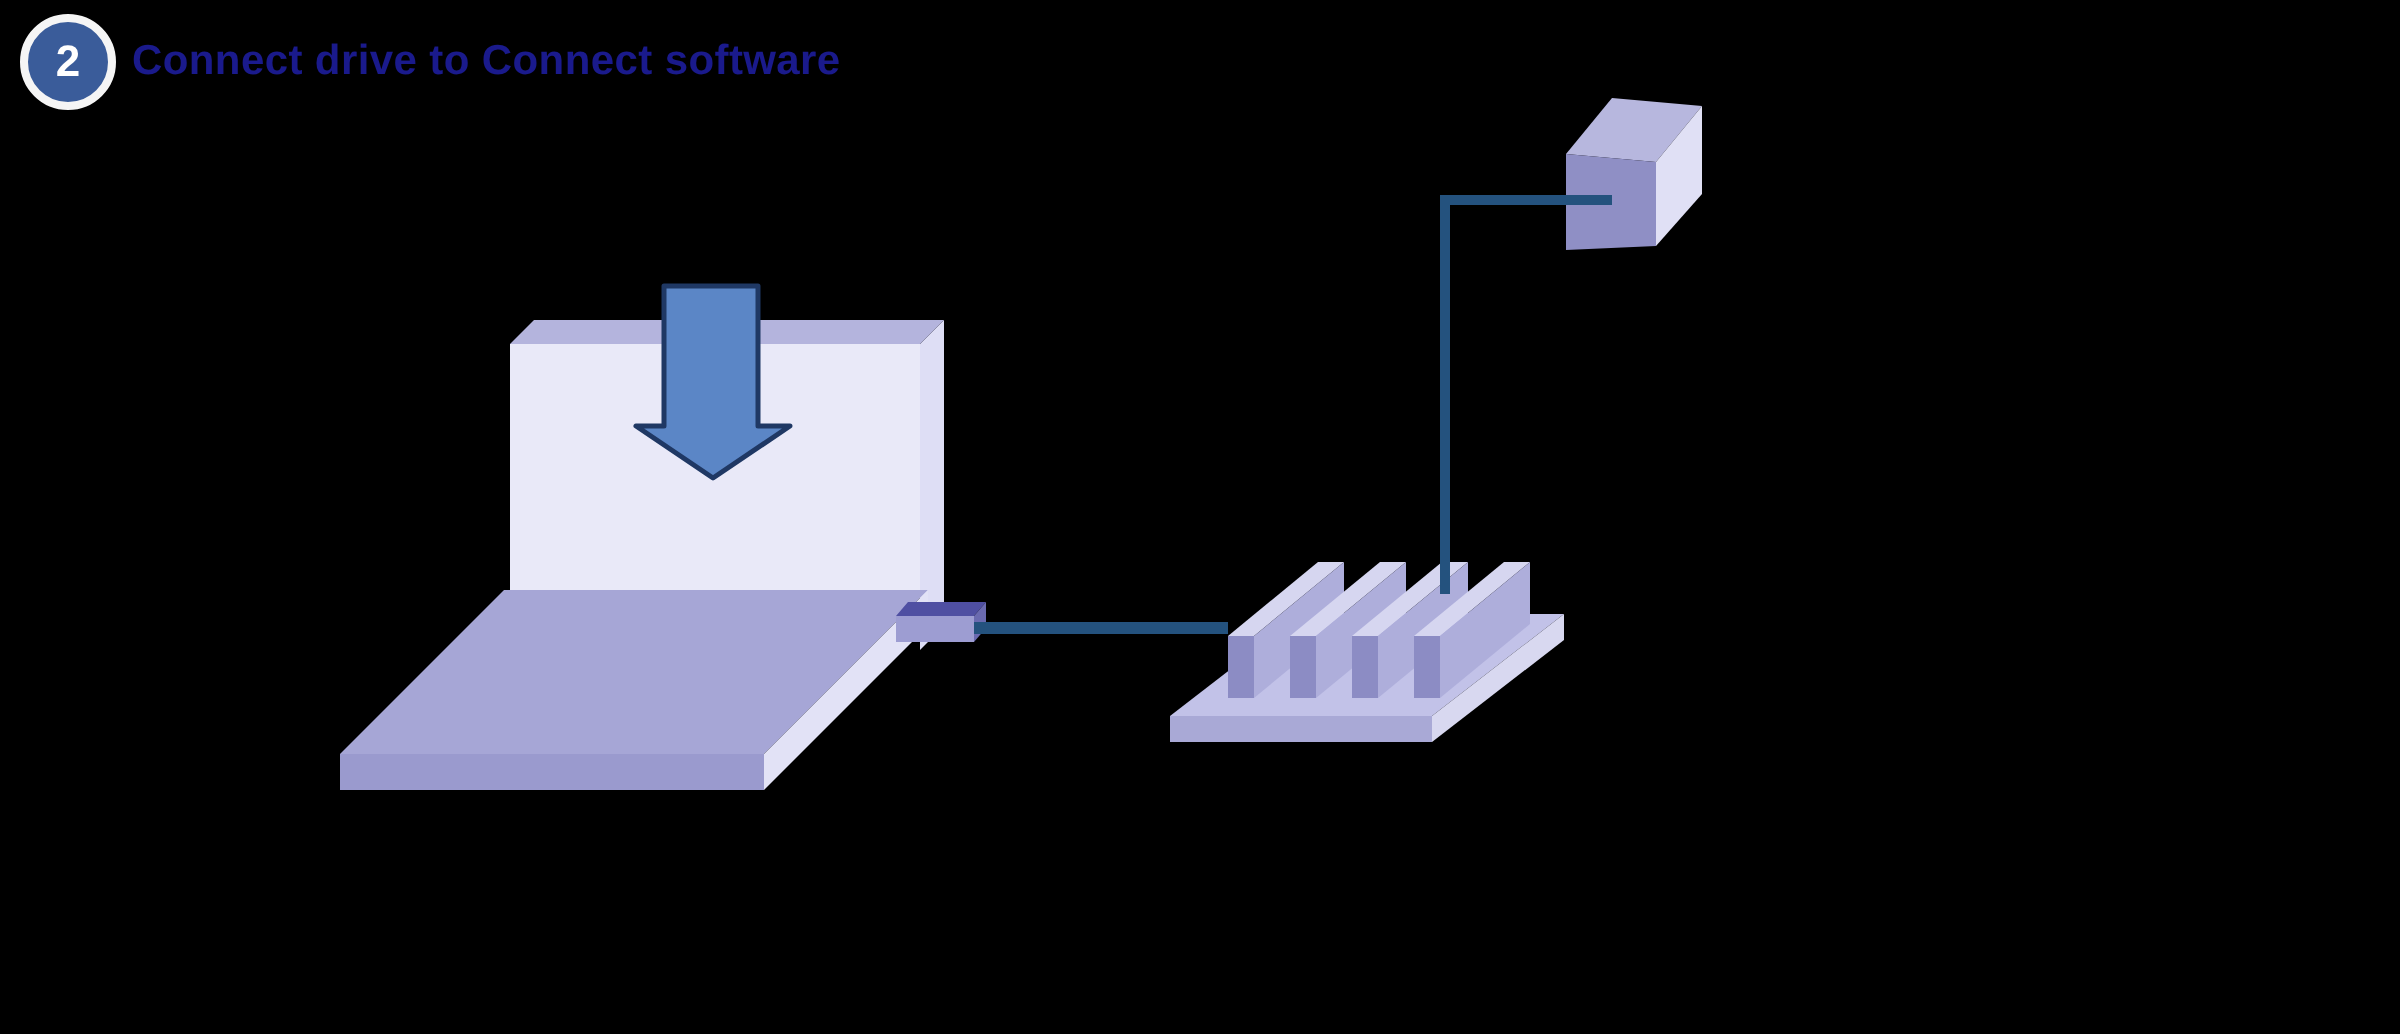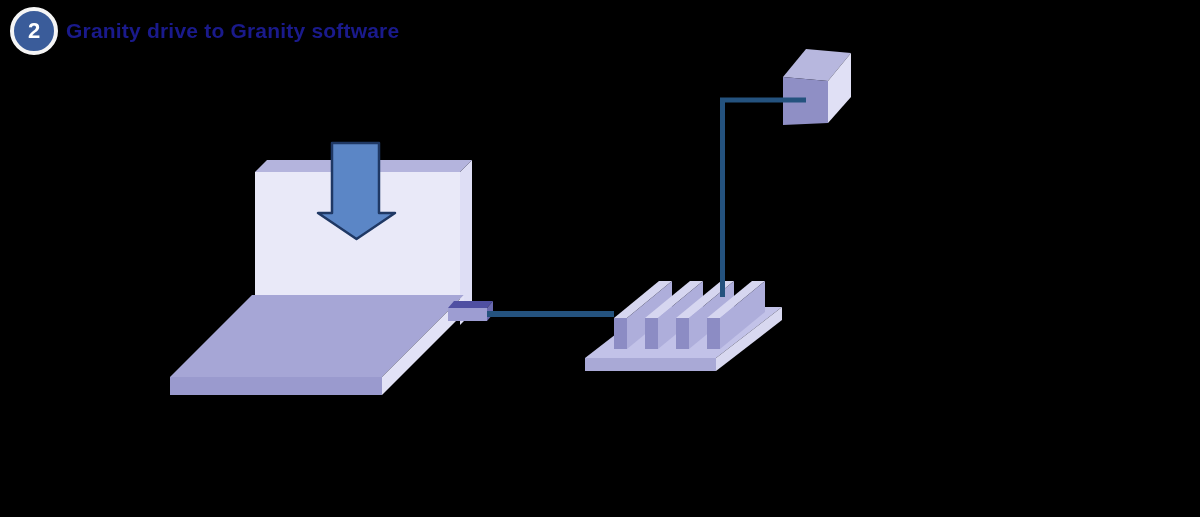--- a/index.html
+++ b/index.html
@@ -29,21 +29,21 @@
 </style>
 </head>
 <body>
 
 <div class="canvas" style="background: rgb(0, 0, 0);">
 
   <div class="step-badge" style="background: rgb(58, 92, 154); border-color: rgb(245, 245, 245); color: rgb(255, 255, 255);">
     <span>2</span>
   </div>
 
-  <div class="page-title" style="color: rgb(26, 26, 140);">Granity drive to Granity software</div>
+  <div class="page-title" style="color: rgb(26, 26, 140);">Connect drive to Connect software</div>
 
   <svg width="1200" height="517" viewBox="0 0 1200 517">
 
     <g>
       <polygon points="460,172 472,160 472,313 460,325" fill="#dedef5"></polygon>
       <polygon points="255,172 267,160 472,160 460,172" fill="#b4b4dd"></polygon>
       <polygon points="255,172 460,172 460,295 255,295" fill="#e9e9f8"></polygon>
       <polygon points="252,295 464,295 382,377 170,377" fill="#a6a6d6"></polygon>
       <polygon points="464,295 464,313 382,395 382,377" fill="#e2e2f6"></polygon>
       <polygon points="170,377 382,377 382,395 170,395" fill="#9a9ace"></polygon>

